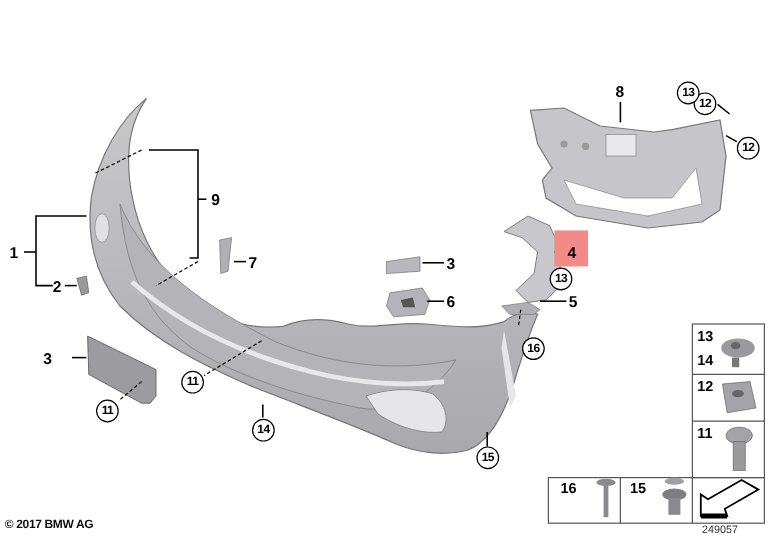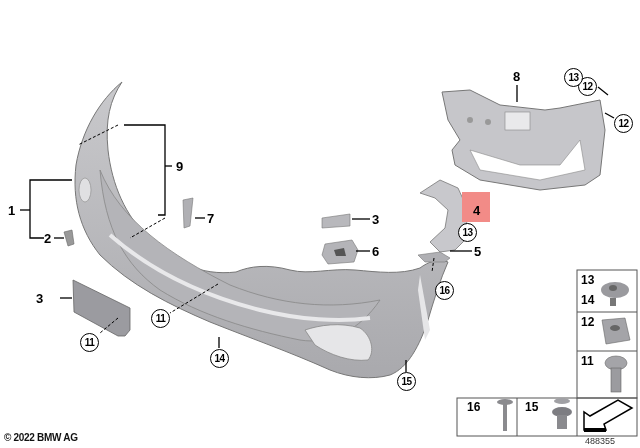--- a/index.html
+++ b/index.html
@@ -142,15 +142,15 @@
   <span class="circ" style="left:397px;top:372px">15</span>
   <span class="circ" style="left:435px;top:281px">16</span>
 
   <span class="lbl" style="left:581px;top:274px;font-size:12px">13</span>
   <span class="lbl" style="left:581px;top:294px;font-size:12px">14</span>
   <span class="lbl" style="left:581px;top:316px;font-size:12px">12</span>
   <span class="lbl" style="left:581px;top:355px;font-size:12px">11</span>
   <span class="lbl" style="left:467px;top:401px;font-size:12px">16</span>
   <span class="lbl" style="left:525px;top:401px;font-size:12px">15</span>
 
-  <span class="copyright">© 2022 BMW AG</span>
-  <span class="imgid">488355</span>
+  <span class="copyright">© 2017 BMW AG</span>
+  <span class="imgid">249057</span>
 </div>
 
 </body></html>

